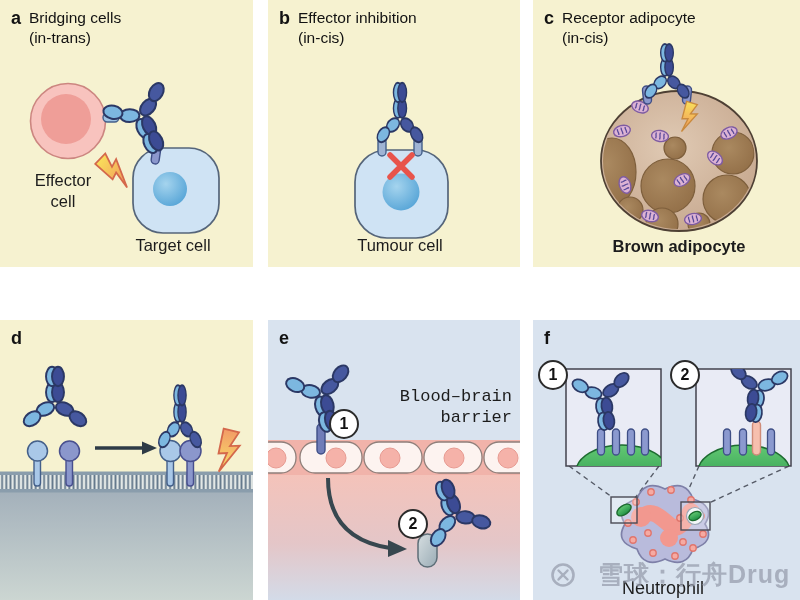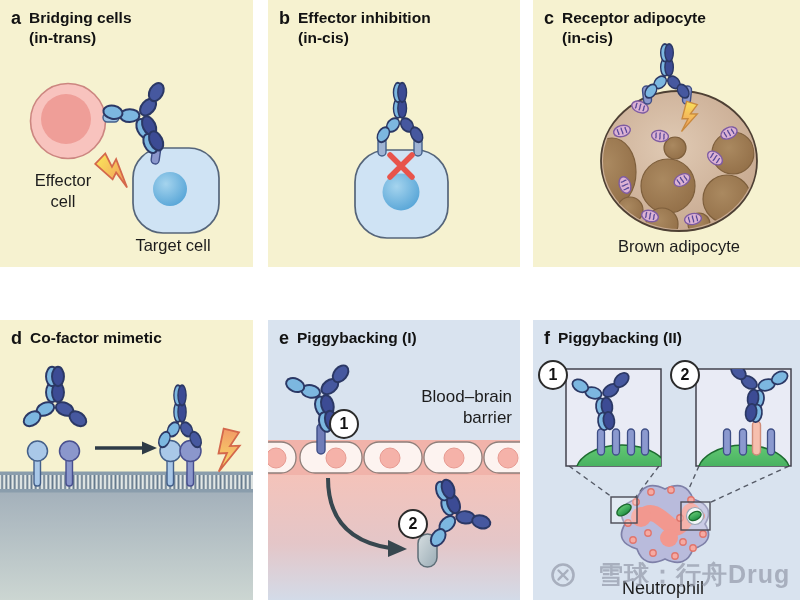--- a/index.html
+++ b/index.html
@@ -4,24 +4,24 @@
 <style>
   html,body{margin:0;padding:0;background:#fff;}
   #stage{position:relative;width:800px;height:600px;background:#fff;overflow:hidden;
          font-family:"Liberation Sans","DejaVu Sans",sans-serif;}
   .panel{position:absolute;overflow:hidden;}
   .cream{background:#f6f2d0;}
   .blue{background:#d9e3ef;}
   .panel svg.art{position:absolute;left:0;top:0;}
   .ptitle{position:absolute;left:11px;top:8px;display:flex;gap:8px;z-index:5;}
   .ptitle .letter{font-weight:bold;font-size:18px;color:#121212;line-height:20px;}
-  .ptitle .ttext{font-weight:bold;font-size:15.5px;color:#121212;line-height:20px;white-space:pre-line;}
+  .ptitle .ttext{font-weight:normal;font-size:15.5px;color:#121212;line-height:20px;white-space:pre-line;}
   .lbl{position:absolute;font-size:16.5px;color:#1c1c1c;white-space:pre-line;line-height:21px;z-index:4;}
   .center{text-align:center;}
-  .right{text-align:right;}
+  .right{text-align:right;font-family:Liberation Mono, monospace;}
   .circ{position:absolute;width:26px;height:26px;border-radius:50%;background:#fff;border:2.3px solid #2b2b2b;
         color:#111;font-weight:bold;font-size:16px;display:flex;align-items:center;justify-content:center;z-index:6;}
   #watermark{position:absolute;left:550px;top:558px;display:flex;align-items:center;gap:22px;z-index:9;
              color:rgba(148,155,170,0.72);font-weight:bold;font-size:25px;letter-spacing:1px;}
   #watermark .wmtext{white-space:nowrap;}
 </style>
 </head>
 <body>
 
 <div id="stage">
@@ -120,20 +120,21 @@
 (in-cis)</span>
     </div>
     <svg class="art" width="252" height="267" viewBox="0 0 252 267">
       <rect x="87" y="150" width="93" height="88" rx="32" fill="#cfe3f4" stroke="#55657a" stroke-width="1.7"></rect>
       <circle cx="133" cy="192" r="18.5" fill="url(#nucg)"></circle>
       <rect x="110" y="138" width="8" height="18" rx="4" fill="#9fb4d4" stroke="#44608a" stroke-width="1.4"></rect>
       <rect x="146" y="138" width="8" height="18" rx="4" fill="#9fb4d4" stroke="#44608a" stroke-width="1.4"></rect>
       <use href="#abR" transform="translate(132,118) rotate(180) scale(0.64,0.88)"></use>
       <path d="M122,155 L144,177 M144,155 L122,177" stroke="#e8544b" stroke-width="5.5" stroke-linecap="round"></path>
     </svg>
+    <div class="lbl center" style="left:52px;top:235px;width:160px;">Tumour cell</div>
   </div>
 
   <div class="panel cream" style="left:533px;top:0;width:267px;height:267px;">
     <div class="ptitle">
       <span class="letter">c</span>
       <span class="ttext">Receptor adipocyte
 (in-cis)</span>
     </div>
     <svg class="art" width="267" height="267" viewBox="0 0 267 267">
       <defs>
@@ -161,27 +162,26 @@
         <use href="#mito" transform="translate(92,185) rotate(70)"></use>
         <use href="#mito" transform="translate(149,180) rotate(-30)"></use>
         <use href="#mito" transform="translate(117,216) rotate(15)"></use>
         <use href="#mito" transform="translate(160,219) rotate(-10)"></use>
       </g>
       <rect x="110" y="86" width="8" height="18" rx="4" fill="#8b97cc" stroke="#3e4e86" stroke-width="1.4" transform="rotate(-6 114 95)"></rect>
       <rect x="150" y="86" width="8" height="18" rx="4" fill="#8b97cc" stroke="#3e4e86" stroke-width="1.4" transform="rotate(6 154 95)"></rect>
       <use href="#abR" transform="translate(134,76) rotate(180) scale(0.62,0.8)"></use>
       <use href="#boltP" fill="url(#boltg)" stroke="#c98a3e" stroke-width="1.6" transform="translate(157,120) rotate(8) translate(-8.5,-18) scale(0.85)"></use>
     </svg>
-    <div class="lbl center" style="left:36px;top:236px;width:220px;">Brown adipocyte</div>
+    <div class="lbl center" style="left:36px;top:236px;width:220px;font-weight:bold;">Brown adipocyte</div>
   </div>
 
   <div class="panel cream" style="left:0;top:320px;width:253px;height:280px;">
     <div class="ptitle">
       <span class="letter">d</span>
-      <span class="ttext">Co-factor mimetic</span>
     </div>
     <svg class="art" width="253" height="280" viewBox="0 0 253 280">
       <rect x="0" y="172" width="253" height="108" fill="url(#cytog)"></rect>
       <rect x="0" y="155" width="253" height="14" fill="url(#memp)"></rect>
       <rect x="0" y="151.5" width="253" height="3.5" fill="#8a9dac"></rect>
       <rect x="0" y="169" width="253" height="3.5" fill="#8a9dac"></rect>
       <g>
         <rect x="34" y="138" width="6.5" height="28" rx="3" fill="#a9c8e8" stroke="#44608a" stroke-width="1.4"></rect>
         <circle cx="37.5" cy="131" r="10" fill="#a9c8e8" stroke="#44608a" stroke-width="1.5"></circle>
       </g>
@@ -201,21 +201,20 @@
         <circle cx="190.5" cy="131" r="10.5" fill="#8b97cc" stroke="#484f8e" stroke-width="1.5"></circle>
       </g>
       <use href="#abR" transform="translate(180,102) rotate(180) scale(0.6,0.92)"></use>
       <use href="#boltP" fill="url(#boltg2)" stroke="#d4684b" stroke-width="1.5" transform="translate(227,127) rotate(5) translate(-8.5,-18) scale(1.2)"></use>
     </svg>
   </div>
 
   <div class="panel blue" style="left:268px;top:320px;width:252px;height:280px;">
     <div class="ptitle">
       <span class="letter">e</span>
-      <span class="ttext">Piggybacking (I)</span>
     </div>
     <svg class="art" width="252" height="280" viewBox="0 0 252 280">
       <rect x="0" y="120" width="252" height="36" fill="#f1b3aa"></rect>
       <rect x="0" y="155" width="252" height="125" fill="url(#egrad)"></rect>
       <g>
         <rect x="-14" y="122" width="42" height="31" rx="15" fill="#fdf3f0" stroke="#8f7f7a" stroke-width="1.3"></rect>
         <rect x="32" y="122" width="62" height="31" rx="15" fill="#fdf3f0" stroke="#8f7f7a" stroke-width="1.3"></rect>
         <rect x="96" y="122" width="58" height="31" rx="15" fill="#fdf3f0" stroke="#8f7f7a" stroke-width="1.3"></rect>
         <rect x="156" y="122" width="58" height="31" rx="15" fill="#fdf3f0" stroke="#8f7f7a" stroke-width="1.3"></rect>
         <rect x="216" y="122" width="52" height="31" rx="15" fill="#fdf3f0" stroke="#8f7f7a" stroke-width="1.3"></rect>
@@ -236,21 +235,20 @@
     </svg>
     <div class="lbl right" style="left:118px;top:66px;width:126px;font-size:17px;">Blood–brain
 barrier</div>
     <div class="circ" style="left:61px;top:89px;">1</div>
     <div class="circ" style="left:130px;top:189px;">2</div>
   </div>
 
   <div class="panel blue" style="left:533px;top:320px;width:267px;height:280px;">
     <div class="ptitle">
       <span class="letter">f</span>
-      <span class="ttext">Piggybacking (II)</span>
     </div>
     <svg class="art" width="267" height="280" viewBox="0 0 267 280">
       <defs>
         <clipPath id="box1clip">
             <rect x="33" y="49" width="95" height="97"></rect>
           </clipPath>
         <clipPath id="box2clip">
             <rect x="163" y="49" width="95" height="97"></rect>
           </clipPath>
       </defs>

